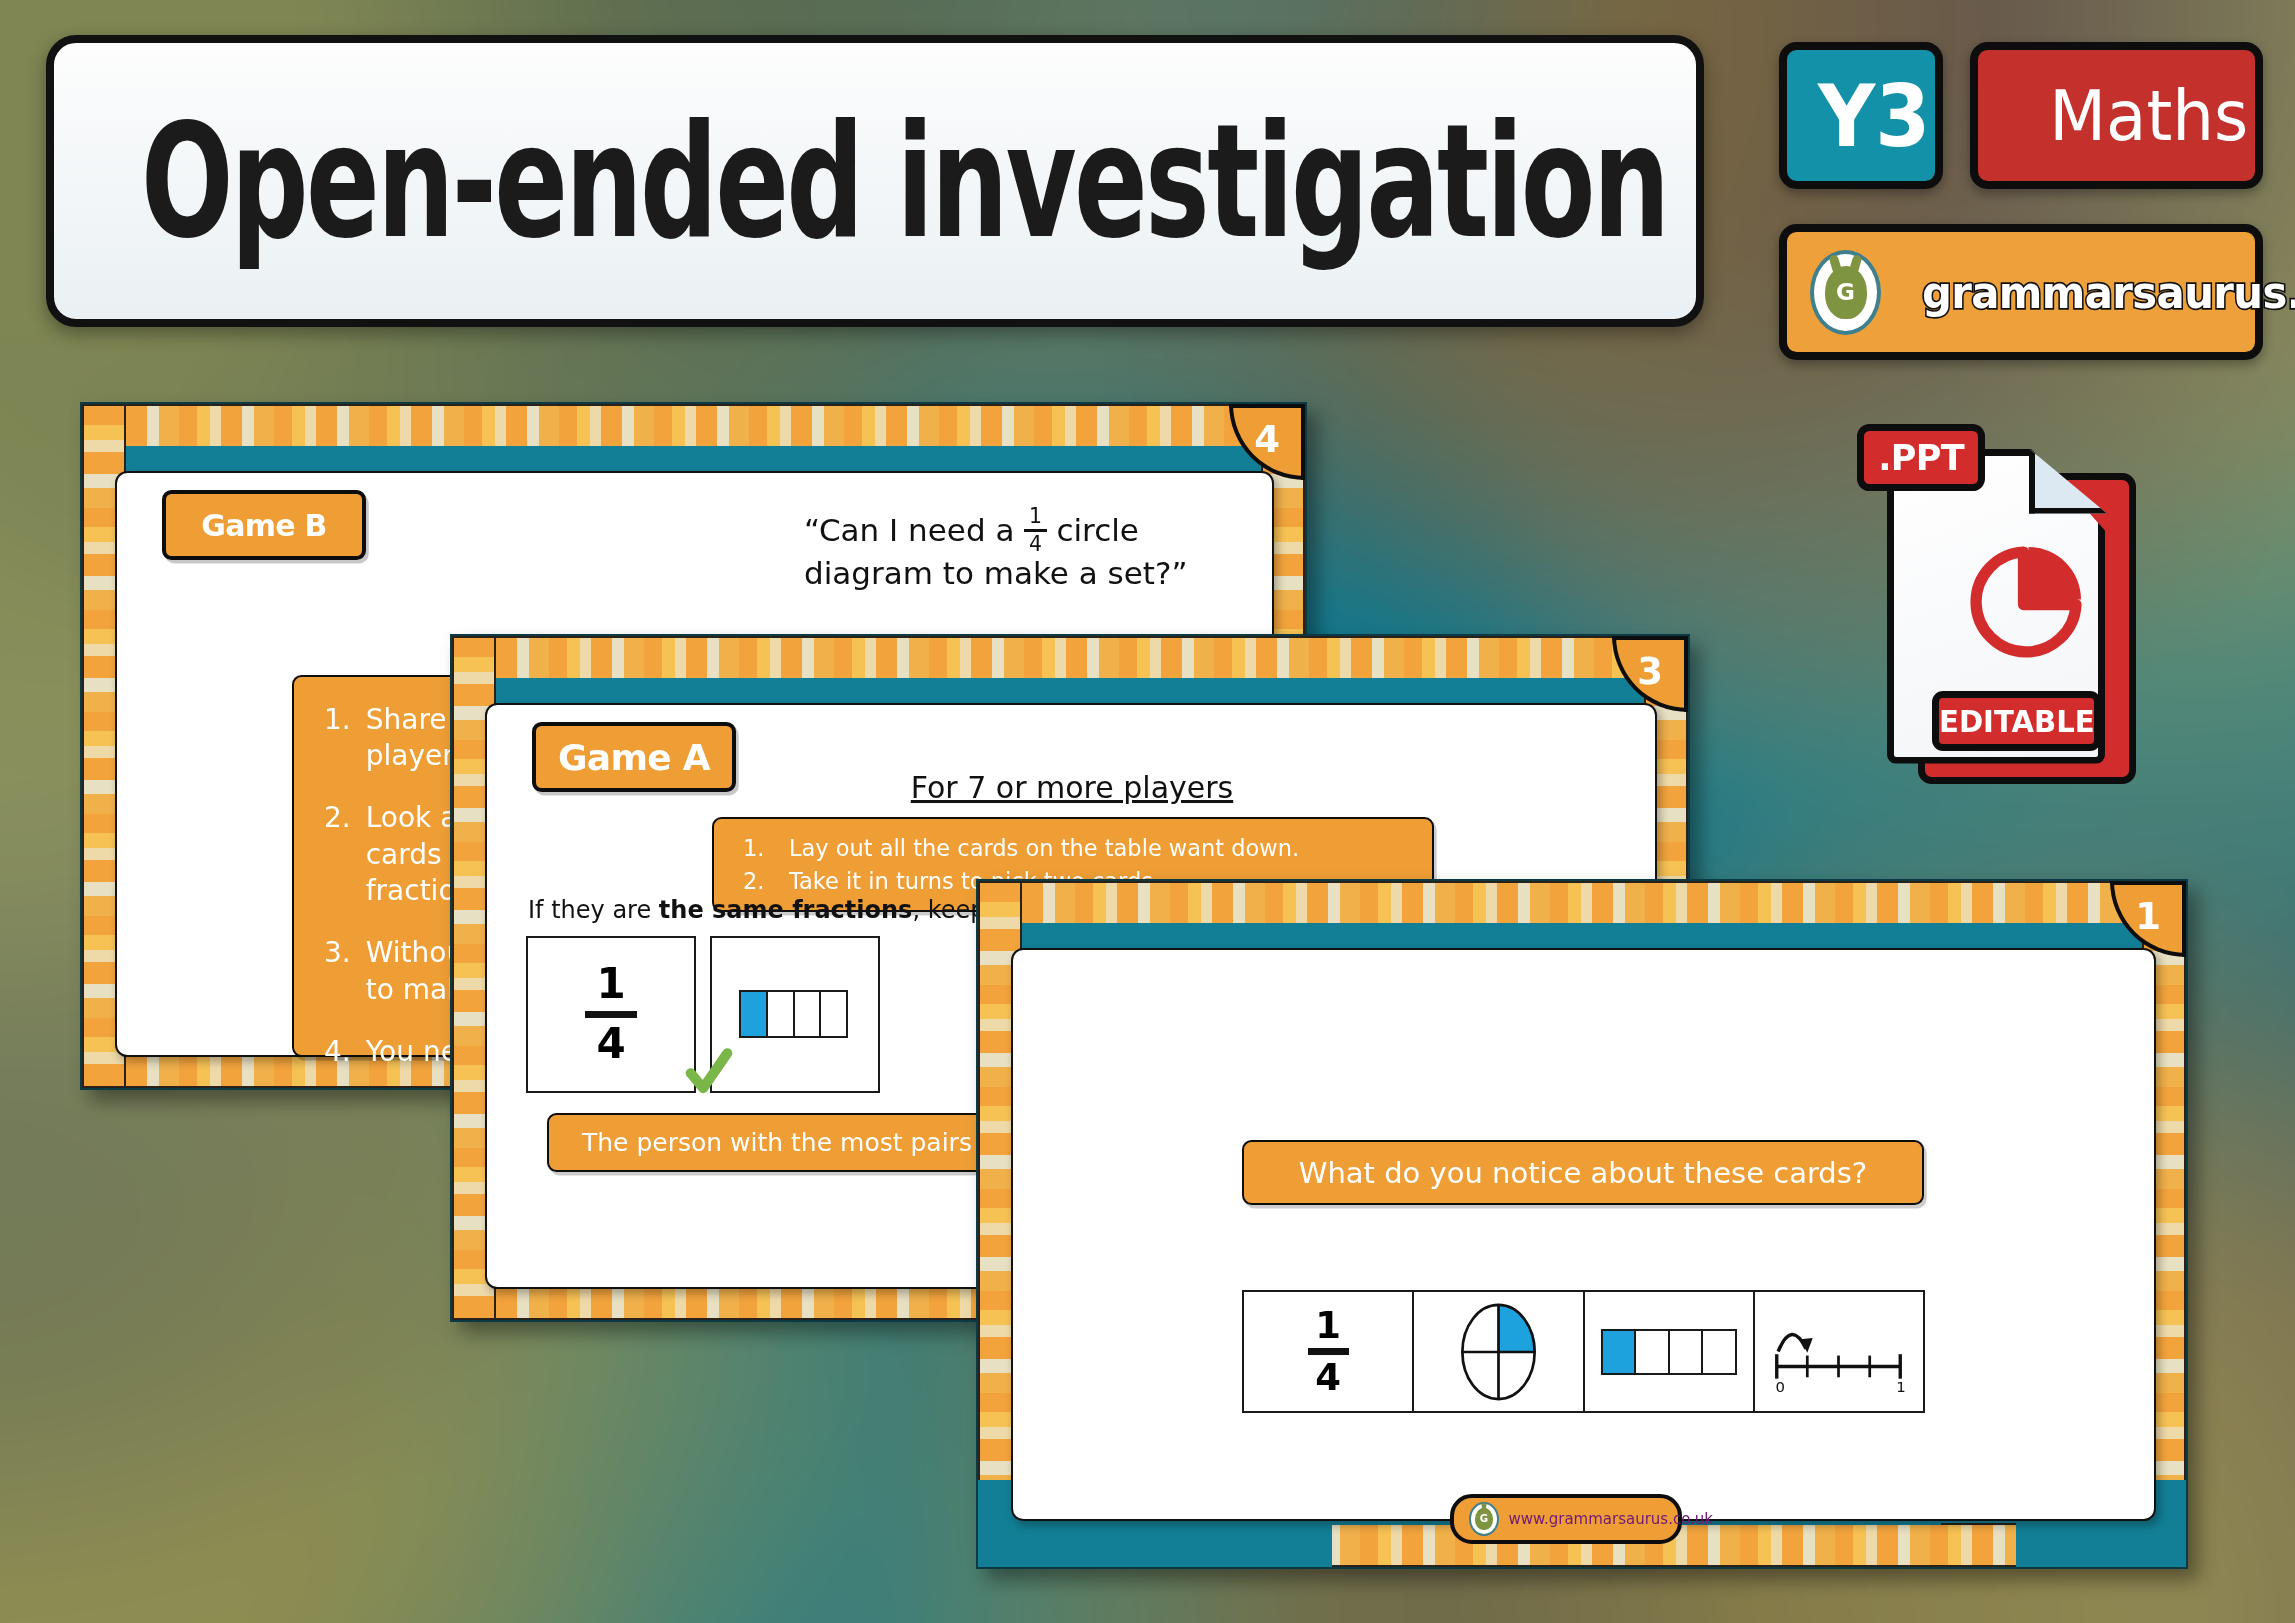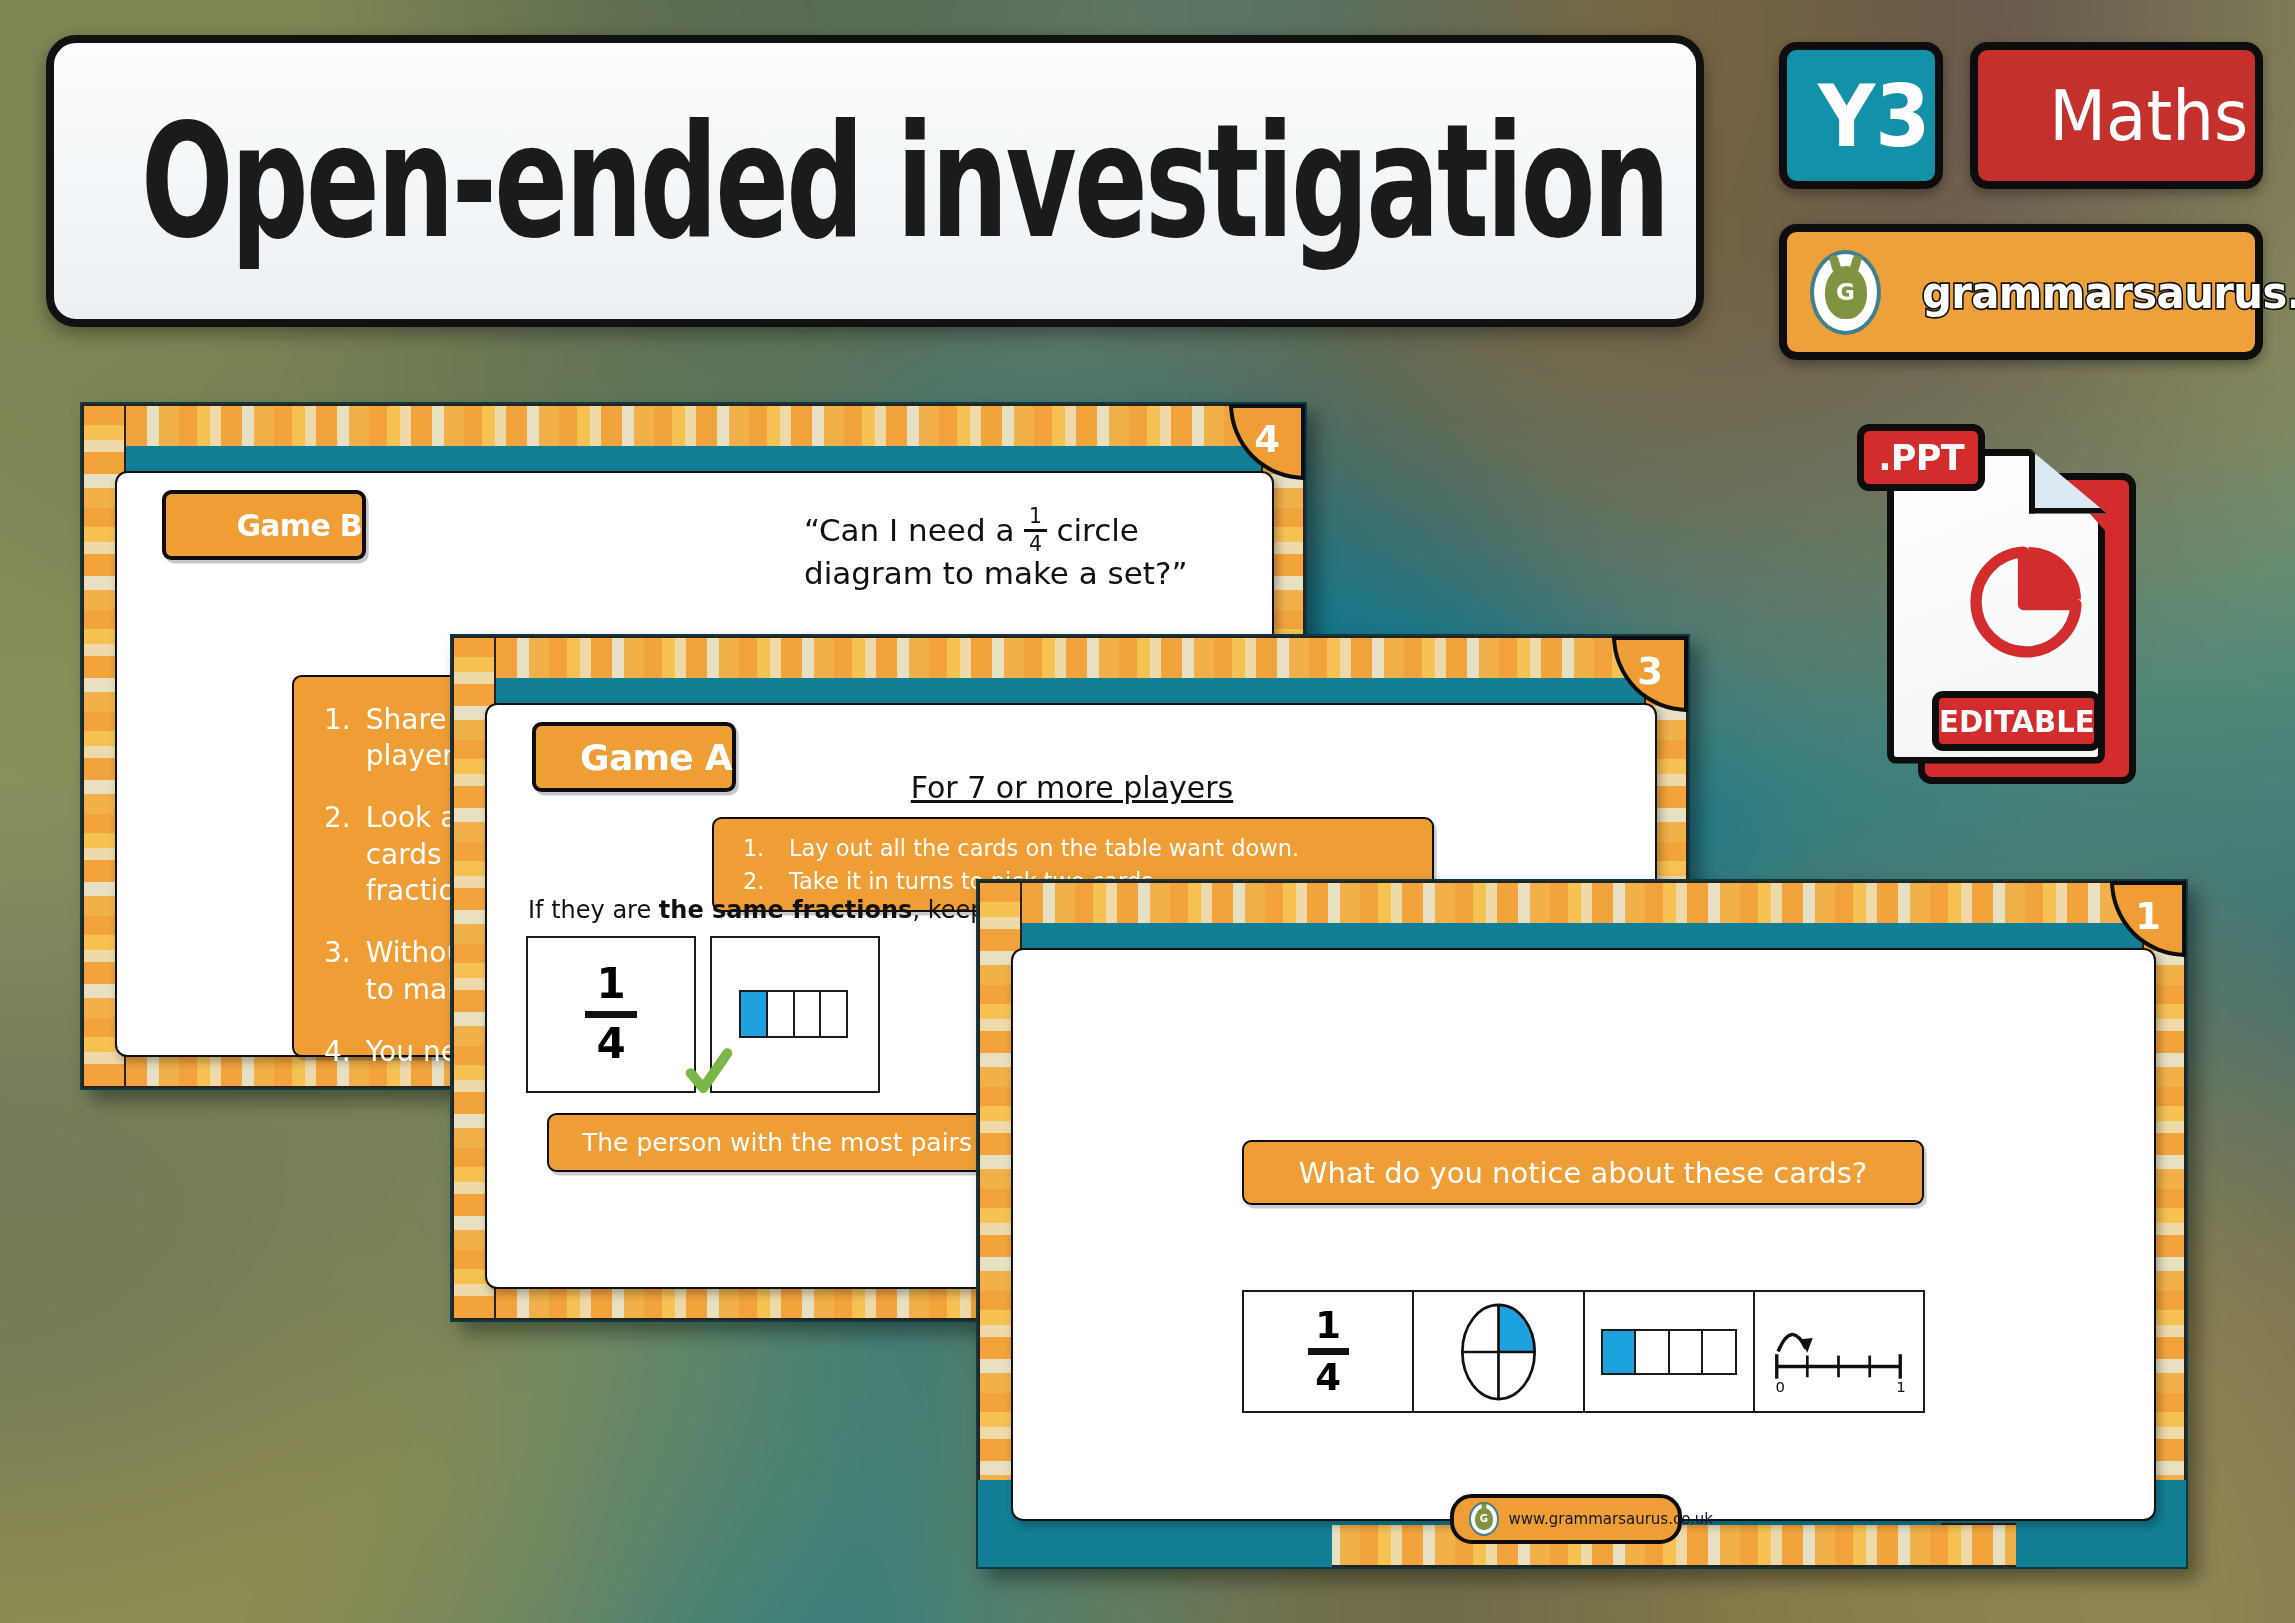--- a/index.html
+++ b/index.html
@@ -190,38 +190,38 @@
     position:absolute; width:76px; height:76px;
     background:#ef9e35; border:4.1px solid #0d0d0d;
     border-radius:0 0 0 100%;
     display:flex; align-items:flex-start; justify-content:center;
     padding-top:9.5px; z-index:8;
   }
   .slide-num span { color:#fff; font-size:37px; font-weight:bold; font-family:"DejaVu Sans", sans-serif; }
 
   .head-tab {
     position:absolute; background:#ef9e35; border:4.1px solid #0d0d0d; border-radius:9.5px;
-    display:flex; align-items:center; justify-content:flex-end;
+    display:flex; align-items:center; justify-content:center;
     color:#fff; font-weight:bold; font-family:"DejaVu Sans", sans-serif;
     box-shadow:2.7px 3.4px 0 rgba(0,0,0,.22);
     z-index:9;
   }
   .orange-box {
     position:absolute; background:#ef9e35; border:2.7px solid #0d0d0d; border-radius:9.5px;
     color:#fff; box-shadow:2.7px 3.4px 0 rgba(0,0,0,.2);
   }
   .plain-text { position:absolute; color:#111; font-family:"DejaVu Sans", sans-serif; }
   .card-box { position:absolute; background:#fff; border:2px solid #1a1a1a; }
 
   .footer-pill {
     position:absolute; background:#ef9e35; border:4.8px solid #0d0d0d; border-radius:22px;
     display:flex; align-items:center; gap:9.5px; padding:0 15px;
     z-index:9;
   }
-  .footer-pill .t { color:#0f172a; font-size:15px; font-family:"DejaVu Sans", sans-serif; }
+  .footer-pill .t { color:#701a75; font-size:15px; font-family:"DejaVu Sans", sans-serif; }
   .footer-pill .saurus { width:30px; height:34px; border-width:2.7px; }
   .footer-pill .saurus .head { width:17.7px; height:22.5px; }
   .footer-pill .saurus .head:before,.footer-pill .saurus .head:after { width:4.1px;height:8.2px;top:-4.8px; }
   .footer-pill .saurus .g { font-size:10.2px; }
 
   .ol-item { display:flex; gap:15px; margin-bottom:4.1px; }
   .ol-item .n { flex:0 0 auto; }
 </style>
 </head>
 <body>

